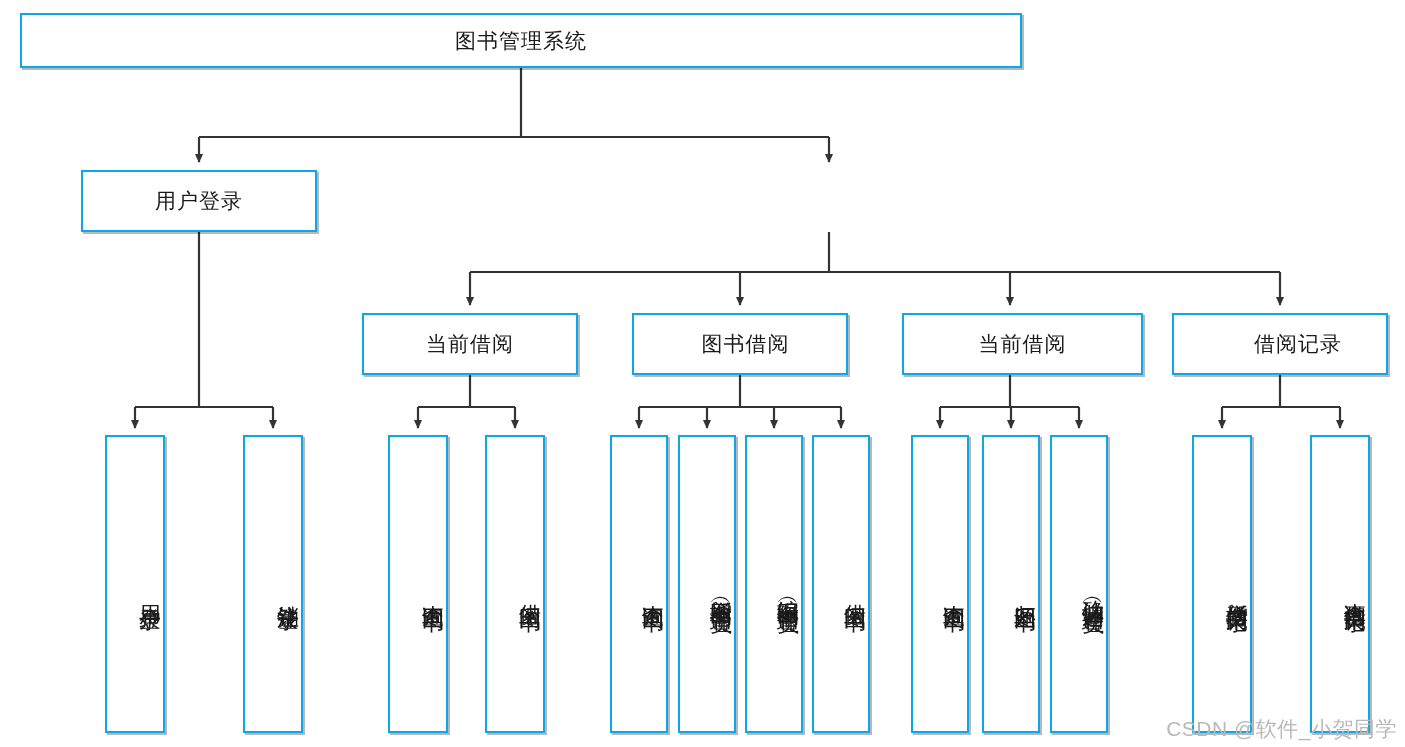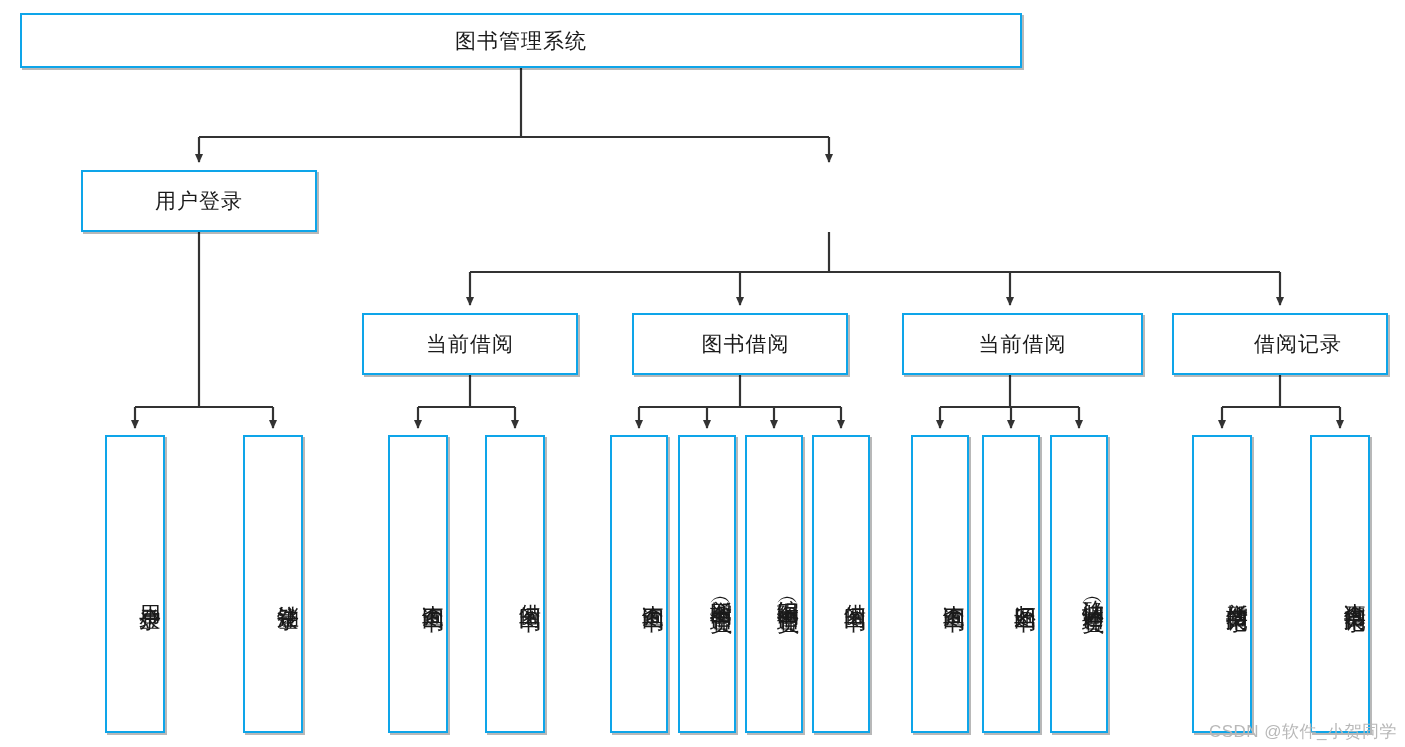--- a/index.html
+++ b/index.html
@@ -51,21 +51,21 @@
     white-space: nowrap;
   }
   .node.vert span {
     writing-mode: vertical-rl;
     text-orientation: upright;
   }
   .watermark {
     position: absolute;
     right: 8px;
     bottom: 4px;
-    font-size: 17px;
+    font-size: 21px;
     color: #b8b8b8;
     letter-spacing: 0.5px;
     white-space: nowrap;
     user-select: none;
   }
 </style>
 </head>
 <body>
 
 <div id="canvas">

